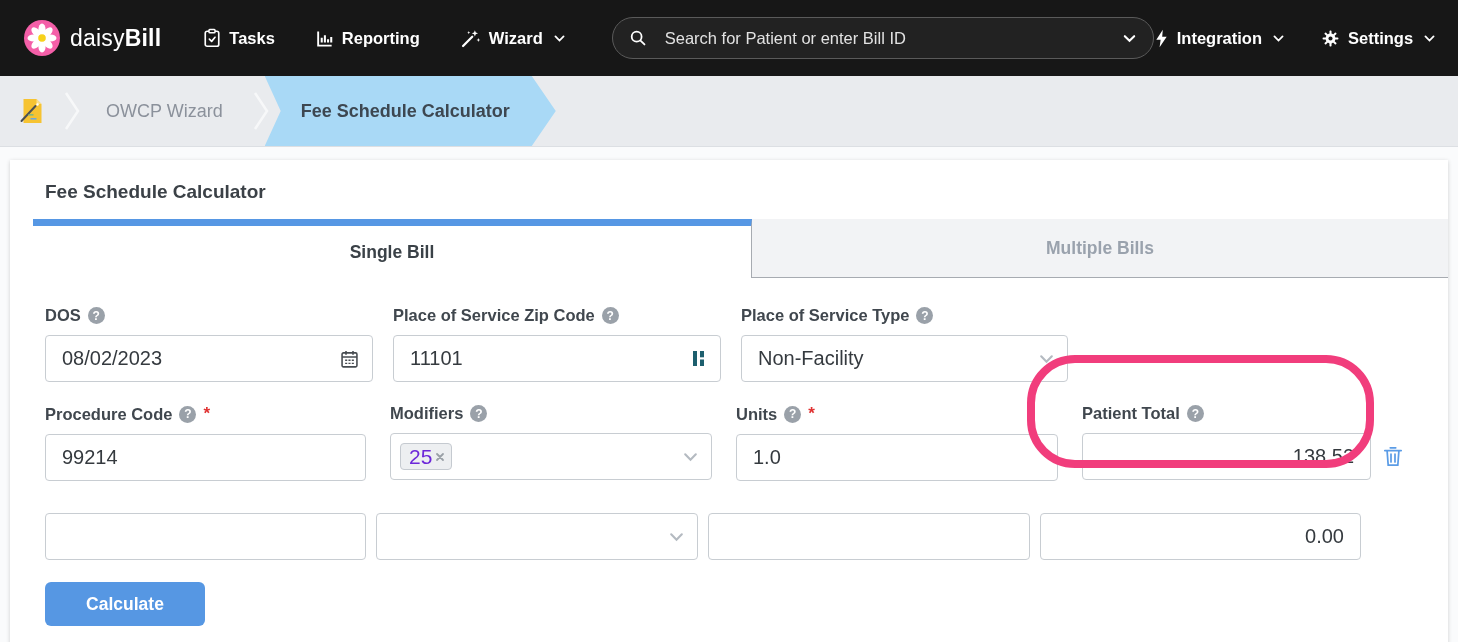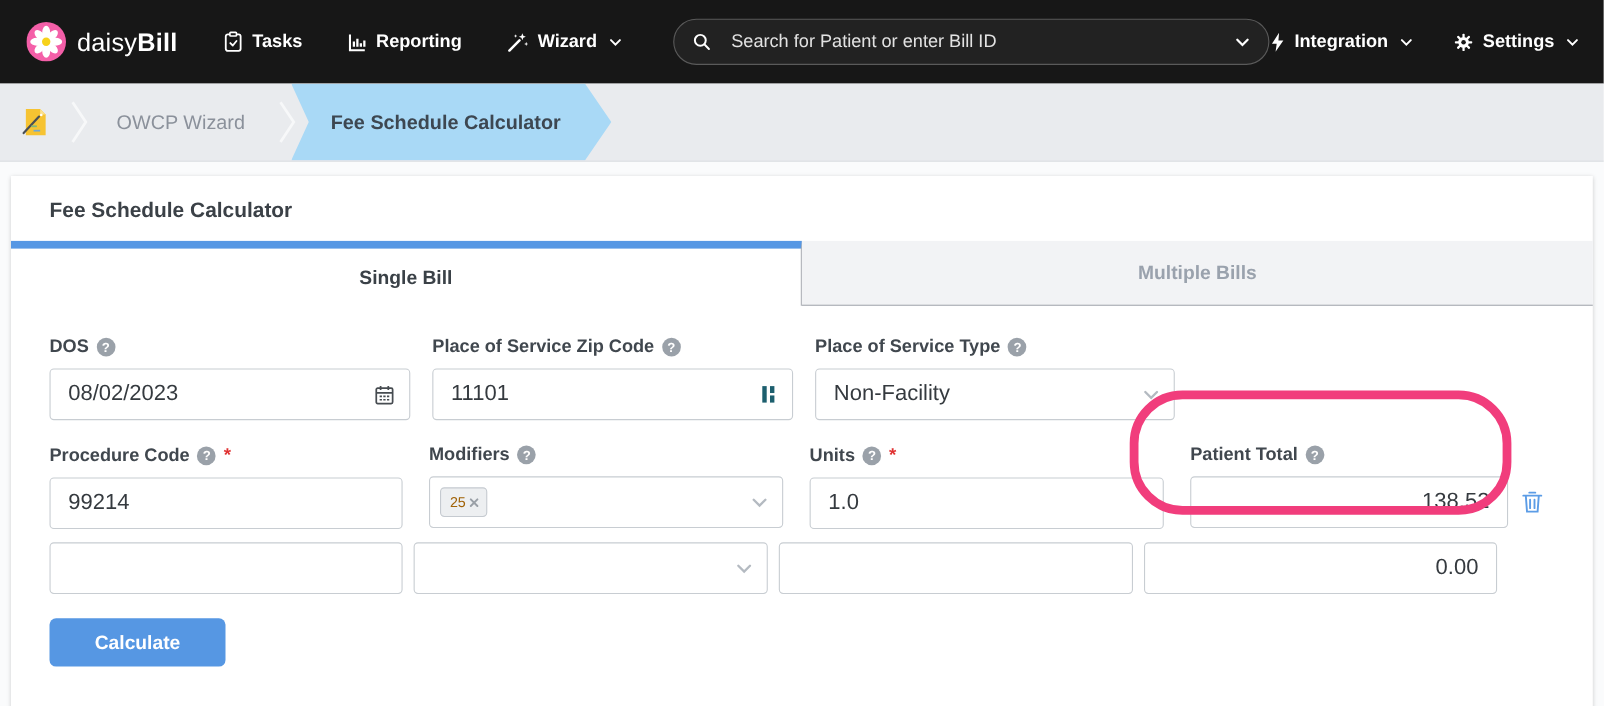--- a/index.html
+++ b/index.html
@@ -50,37 +50,37 @@
     clip-path:polygon(0 0, calc(100% - 24px) 0, 100% 50%, calc(100% - 24px) 100%, 0 100%, 16px 50%);
     margin-left:-6px; cursor:default;
   }
 
   
   .card {
     margin:13px 10px 0; background:#fff; height:520px;
     box-shadow:0 1px 4px rgba(0,0,0,.18);
   }
   .card-title { padding:21px 0 16px 35px; font-size:19px; font-weight:bold; color:#3b4147; }
-  .tabs { display:flex; height:59px; }
+  .tabs { display:flex; height:59px;padding-left:23px; }
   .tab { display:flex; align-items:center; justify-content:center; font-weight:bold; font-size:17.5px; cursor:pointer; }
   .tab-active {
     width:719px; background:#fff; color:#3a4147;
     border-top:7px solid #5697e4; border-right:1px solid #a7abb1;
   }
   .tab-inactive {
     flex:1; background:#f2f3f5; color:#9aa2ad;
     border-bottom:1px solid #a7abb1;
   }
 
   
   .form { padding:28px 0 0 35px; }
   .frow { display:flex; }
   .frow1 { gap:20px; }
   .frow2 { gap:24px; margin-top:22px; }
-  .frow3 { gap:10px; margin-top:12px; }
+  .frow3 { gap:10px; margin-top:32px; }
   .f328 { width:328px; } .f327 { width:327px; }
   .f321 { width:321px; } .f322 { width:322px; }
   .flabel {
     display:flex; align-items:center; gap:7px; margin-bottom:10px;
     font-size:16.5px; font-weight:bold; color:#40474e;
   }
   .qicon {
     width:17px; height:17px; border-radius:50%; background:#9aa1a9; color:#fff;
     font-size:12px; font-weight:bold; display:inline-flex; align-items:center; justify-content:center;
     cursor:pointer;
@@ -93,21 +93,21 @@
     width:100%; height:47px; border:1px solid #c8cdd2; border-radius:4px;
     font-size:20px; color:#353a3f; padding:0 38px 0 16px; font-family:inherit;
     background:#fff; outline:none;
   }
   .finput.right { text-align:right; padding-right:16px; }
   .icon-right { position:absolute; right:13px; top:50%; transform:translateY(-50%); display:flex; }
   .modtag {
     position:absolute; left:10px; top:10px; height:27px;
     background:#edeff1; border:1px solid #c5cad0; border-radius:4px;
     display:flex; align-items:center; gap:3px; padding:0 6px 0 8px;
-    font-size:13px; color:#a16207;
+    font-size:21px; color:#6d28d9;
   }
   .payment-cell { display:flex; align-items:flex-start; }
   .trash-btn { margin-left:12px; margin-top:12px; cursor:pointer; display:flex; }
   .calc-btn {
     margin-top:22px; width:160px; height:44px; border:none; border-radius:6px;
     background:#5697e3; color:#fff; font-size:17.5px; font-family:inherit;
     cursor:pointer;
     font-weight:bold;
   }
 

